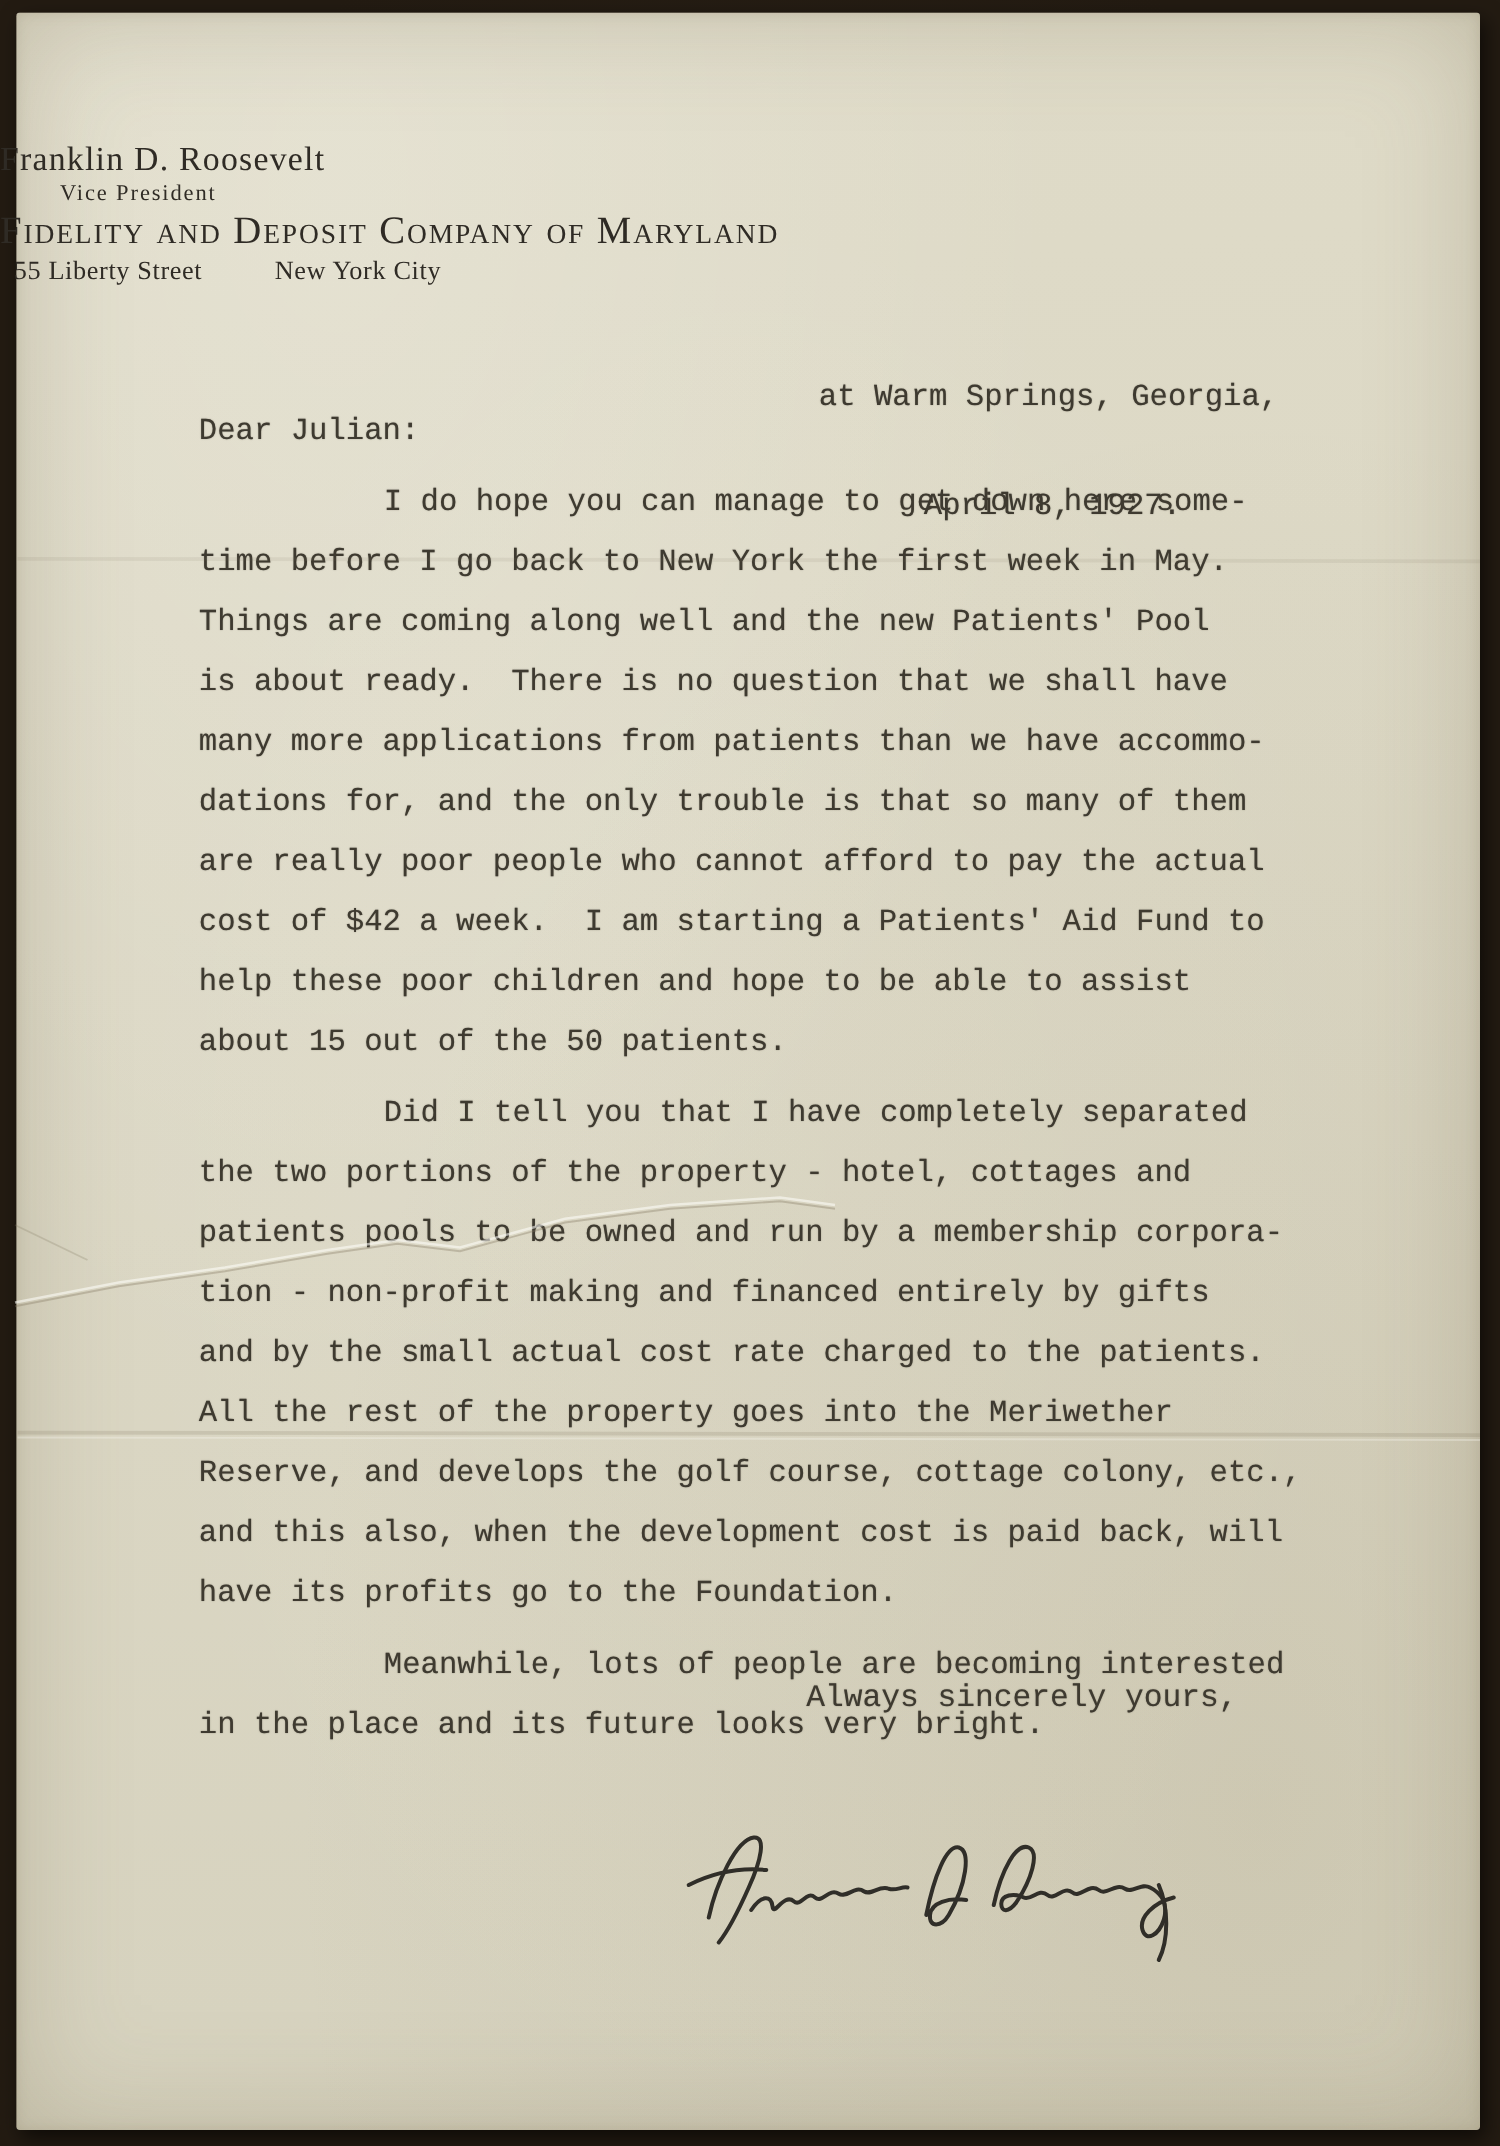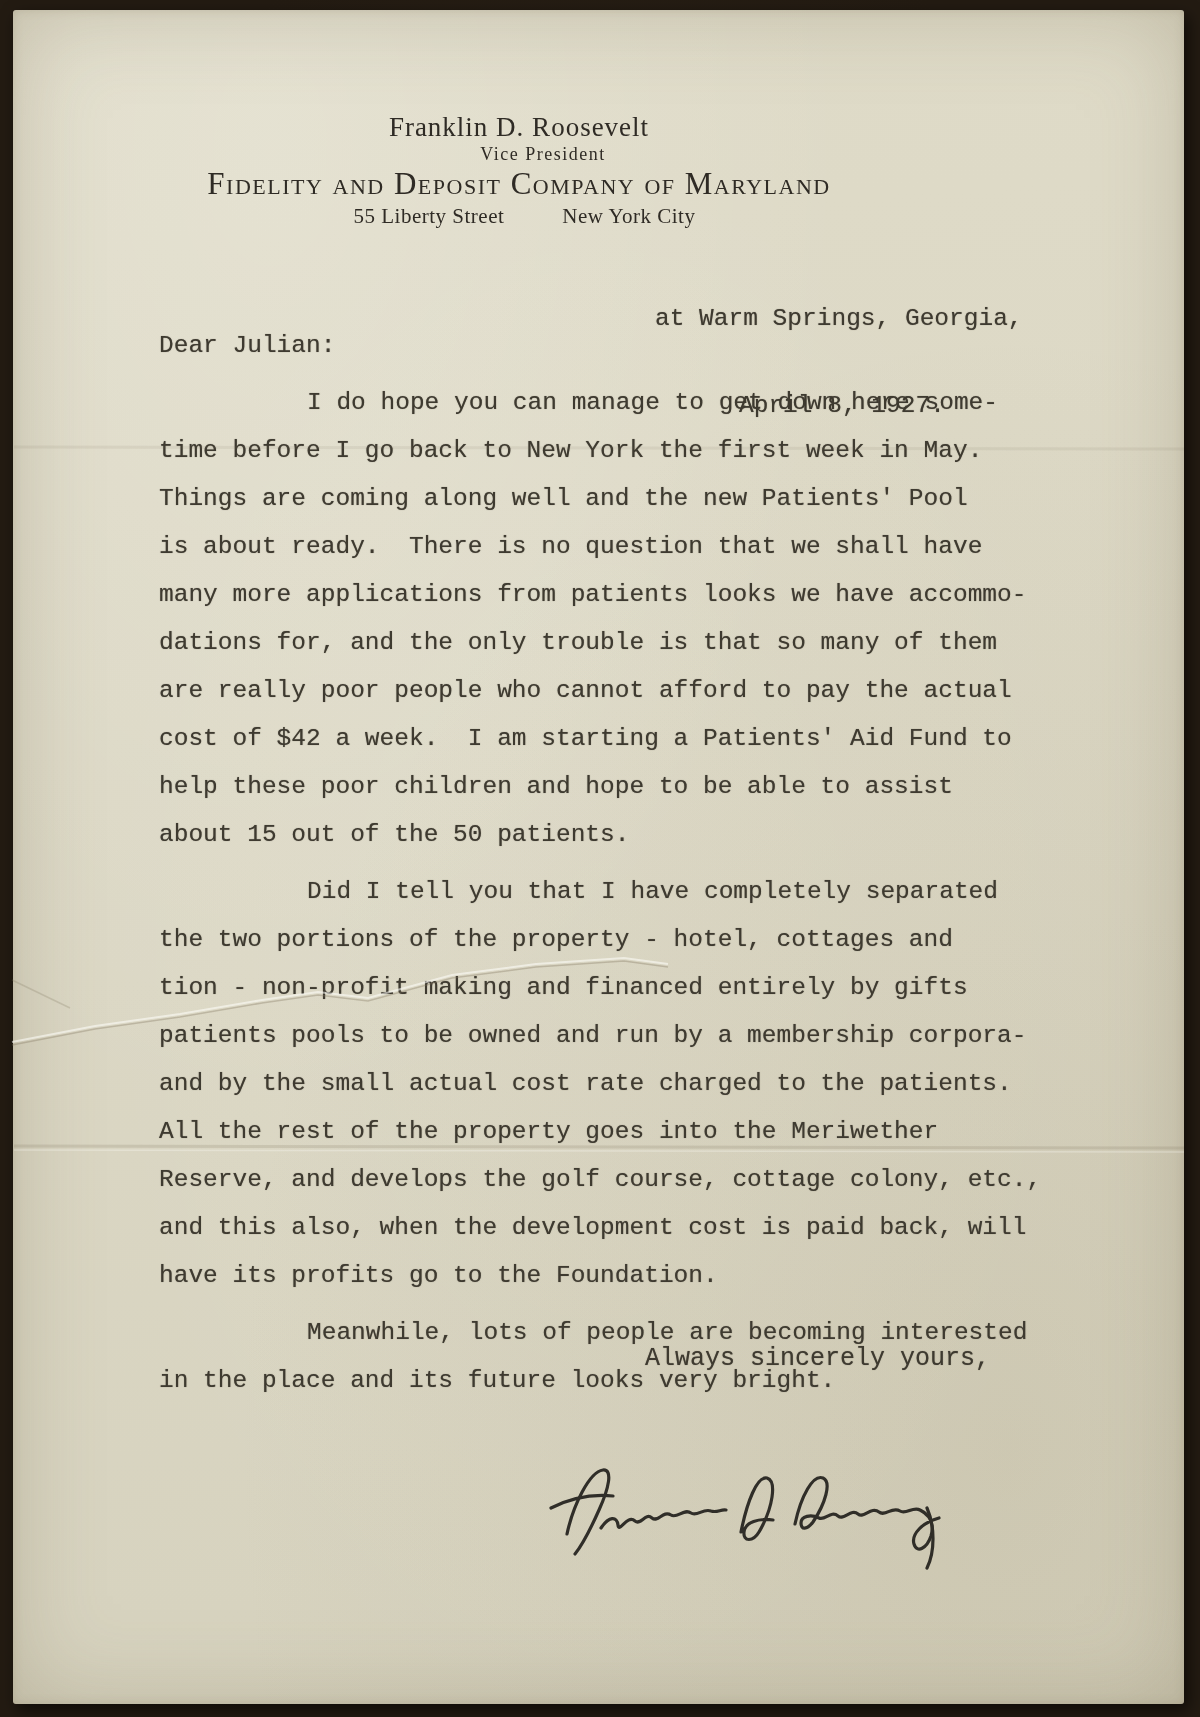--- a/index.html
+++ b/index.html
@@ -21,21 +21,21 @@
       radial-gradient(ellipse at 50% 55%, rgba(255,255,244,0.07), transparent 65%),
       linear-gradient(176deg,#dfdbc8 0%, #dbd7c4 55%, #d6d2be 100%);
     border-radius:3px;
     box-shadow:
       inset 0 0 90px rgba(115,103,75,0.28),
       inset 0 0 10px rgba(140,128,100,0.25),
       4px 6px 16px rgba(0,0,0,0.6);
   }
   .letterhead{
     position:absolute;top:112px;left:0;width:1038px;
-    text-align:center;color:#2f2b25;
+    color:#2f2b25;
   }
   .lh-name{
     font-size:27px;letter-spacing:1px;line-height:30px;
     font-family:"Liberation Serif", serif;
   }
   .lh-title{
     font-size:18px;letter-spacing:1.5px;line-height:20px;margin-top:2px;margin-left:48px;
   }
   .lh-company{
     font-size:31px;font-variant:small-caps;letter-spacing:1.5px;
@@ -93,33 +93,33 @@
   </div>
 
   <div class="body-block typed">
     <div class="tline">Dear Julian:</div>
 
     <div class="para">
       <div class="tline indent">I do hope you can manage to get down here some-</div>
       <div class="tline">time before I go back to New York the first week in May.</div>
       <div class="tline">Things are coming along well and the new Patients' Pool</div>
       <div class="tline">is about ready.  There is no question that we shall have</div>
-      <div class="tline">many more applications from patients looks we have accommo-</div>
+      <div class="tline">many more applications from patients than we have accommo-</div>
       <div class="tline">dations for, and the only trouble is that so many of them</div>
       <div class="tline">are really poor people who cannot afford to pay the actual</div>
       <div class="tline">cost of $42 a week.  I am starting a Patients' Aid Fund to</div>
       <div class="tline">help these poor children and hope to be able to assist</div>
       <div class="tline">about 15 out of the 50 patients.</div>
     </div>
 
     <div class="para">
       <div class="tline indent">Did I tell you that I have completely separated</div>
       <div class="tline">the two portions of the property - hotel, cottages and</div>
+      <div class="tline">patients pools to be owned and run by a membership corpora-</div>
       <div class="tline">tion - non-profit making and financed entirely by gifts</div>
-      <div class="tline">patients pools to be owned and run by a membership corpora-</div>
       <div class="tline">and by the small actual cost rate charged to the patients.</div>
       <div class="tline">All the rest of the property goes into the Meriwether</div>
       <div class="tline">Reserve, and develops the golf course, cottage colony, etc.,</div>
       <div class="tline">and this also, when the development cost is paid back, will</div>
       <div class="tline">have its profits go to the Foundation.</div>
     </div>
 
     <div class="para">
       <div class="tline indent">Meanwhile, lots of people are becoming interested</div>
       <div class="tline">in the place and its future looks very bright.</div>

